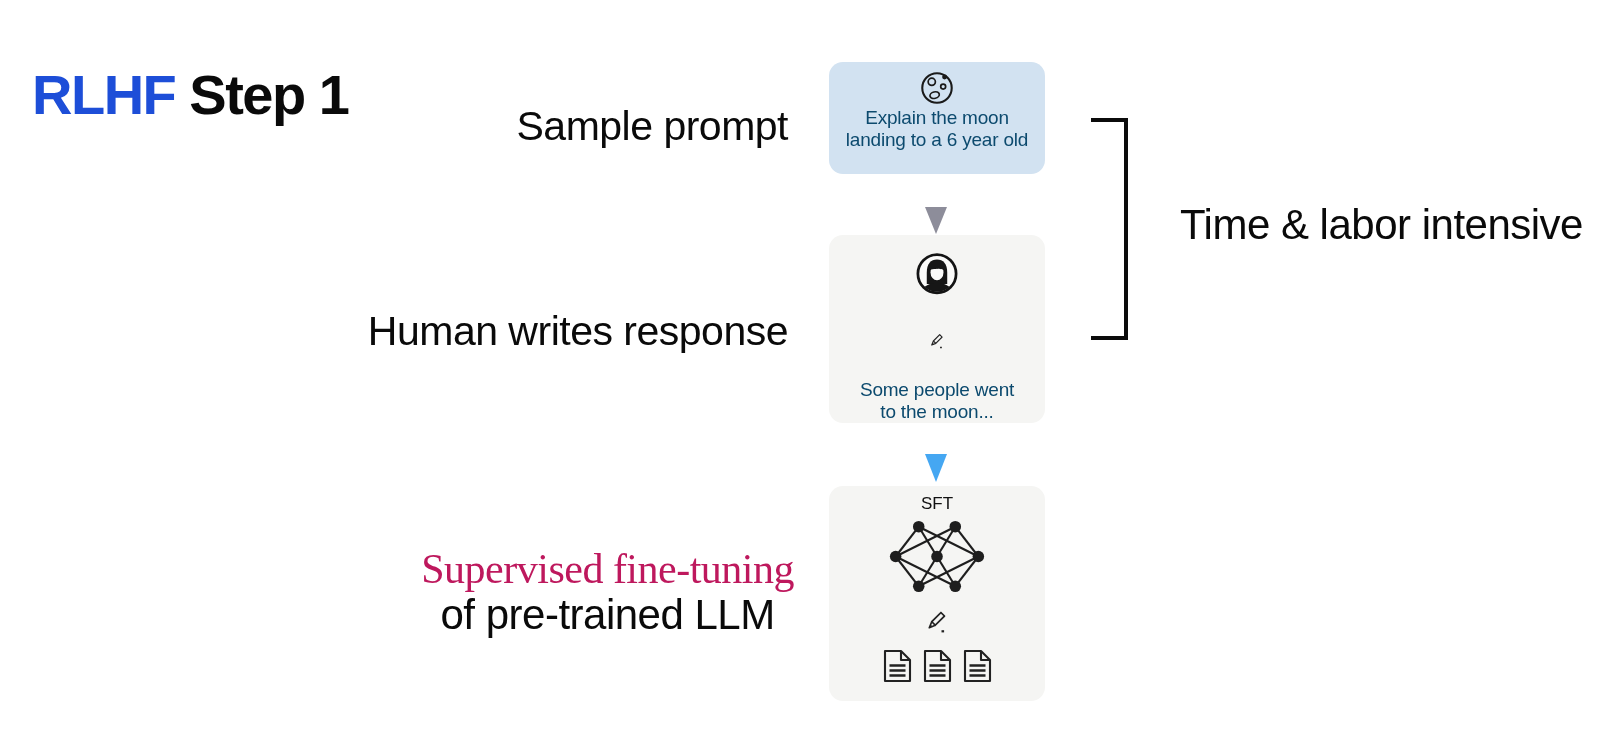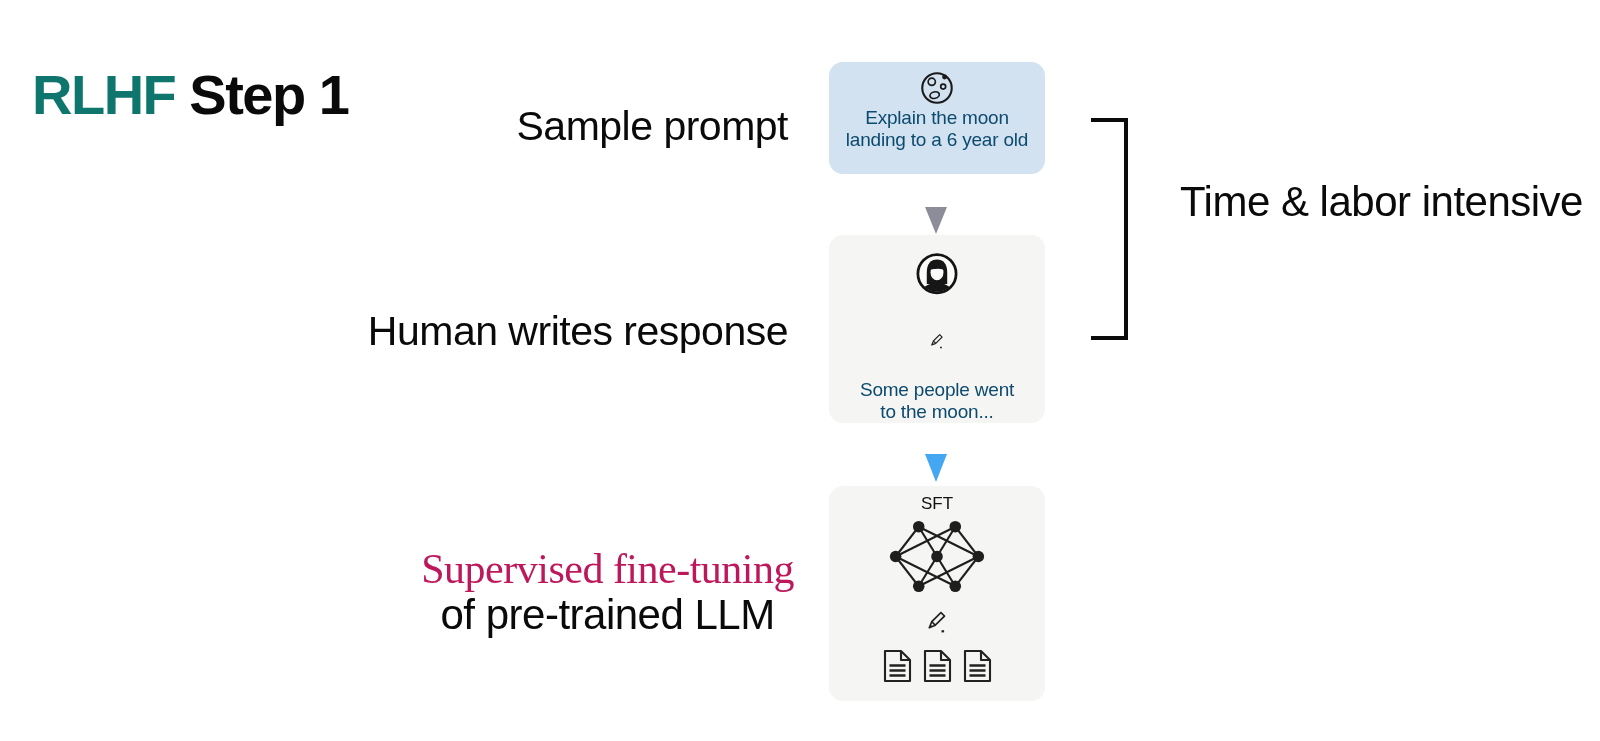--- a/index.html
+++ b/index.html
@@ -26,21 +26,21 @@
     position: absolute;
     text-align: center;
     font-size: 41px;
     letter-spacing: -0.5px;
     color: #0a0a0a;
     white-space: nowrap;
   }
   .label-sample { right: 812px; top: 103px; }
   .label-human  { right: 812px; top: 308px; }
   .label-supervised { right: 806px; top: 546px; font-size: 42px; line-height: 46px; }
-  .label-time { position: absolute; left: 1180px; top: 178px; font-size: 42px; letter-spacing: -0.5px; white-space: nowrap; }
+  .label-time { position: absolute; left: 1180px; top: 201px; font-size: 42px; letter-spacing: -0.5px; white-space: nowrap; }
   .card {
     position: absolute;
     left: 829px;
     width: 216px;
     border-radius: 14px;
     display: flex;
     flex-direction: column;
     align-items: center;
   }
   .card-prompt { top: 62px; height: 112px; }
@@ -78,21 +78,21 @@
   .pencil-sm { margin-top: 13px; }
   .nn { margin-top: 4px; }
   .pencil-sft { margin-top: 15px; }
   .doc-row { display: flex; gap: 9px; margin-top: 15px; }
 </style>
 </head>
 <body>
 
 <div class="canvas">
 
-  <h1 class="title"><span class="hl" style="color: #0f766e;">RLHF</span><span>Step 1</span></h1>
+  <h1 class="title"><span class="hl" style="color: #1d4ed8;">RLHF</span><span>Step 1</span></h1>
 
   <div class="side-label label-sample">Sample prompt</div>
 
   <div class="side-label label-human">Human writes response</div>
 
   <div class="side-label label-supervised">
     <div style="color: #be185d; font-family: Liberation Serif, serif;">Supervised fine-tuning</div>
     <div>of pre-trained LLM</div>
   </div>
 

